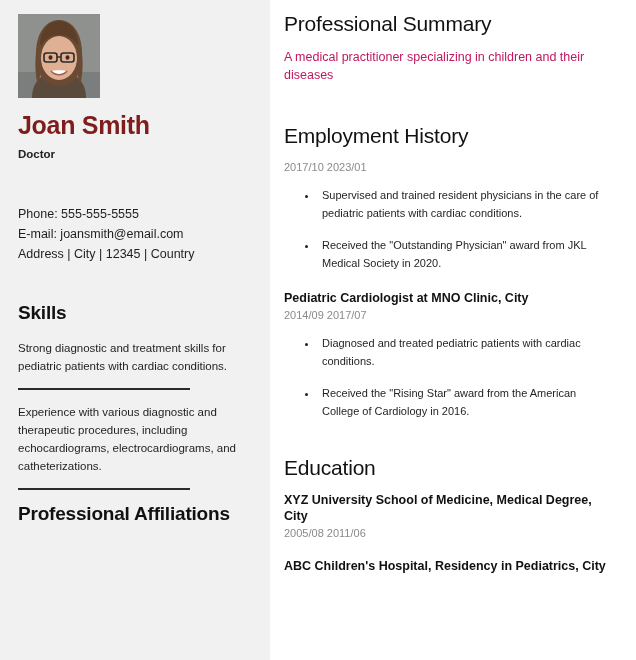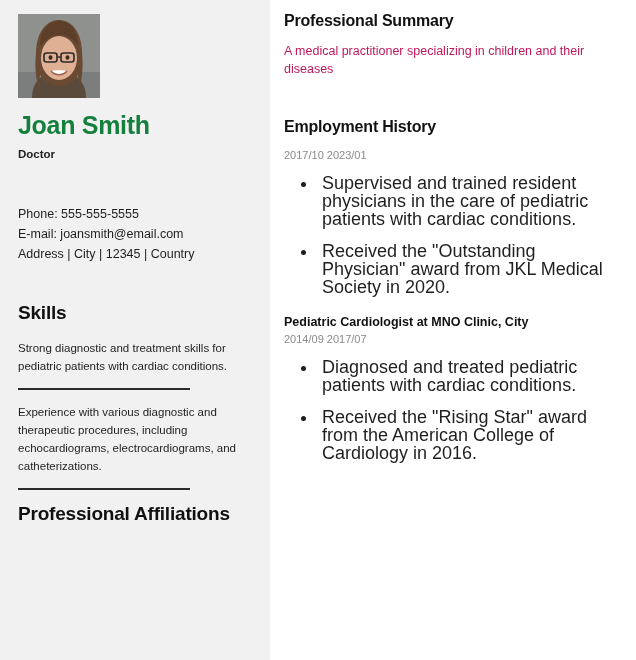--- a/index.html
+++ b/index.html
@@ -40,21 +40,21 @@
     display: block;
   }
   .photo svg { display: block; }
 
   .full-name {
     font-size: 25px;
     font-weight: bold;
     letter-spacing: -0.3px;
     margin: 14px 0 0 0;
     line-height: 1.1;
-    color: #15803d;
+    color: #7f1d1d;
   }
   .job-title {
     font-size: 11.5px;
     font-weight: bold;
     margin: 8px 0 0 0;
     color: #222222;
   }
 
   .contact-block {
     margin-top: 44px;
@@ -92,22 +92,22 @@
 
   
   .right-col {
     flex: 1;
     background: #ffffff;
     box-sizing: border-box;
     padding: 12px 22px 0 14px;
     overflow: hidden;
   }
   .main-heading {
-    font-size: 16px;
-    font-weight: bold;
+    font-size: 21px;
+    font-weight: normal;
     color: #111111;
     margin: 0 0 12px 0;
     letter-spacing: -0.2px;
   }
   .summary-text {
     font-size: 12.5px;
     line-height: 18px;
     color: #be185d;
     margin: 0;
   }
@@ -129,21 +129,21 @@
     color: #8a8a8a;
     margin: 2px 0 0 0;
     line-height: 14px;
   }
   .bullets {
     margin: 12px 0 0 0;
     padding-left: 34px;
     list-style: disc;
   }
   .bullets li {
-    font-size: 18px;
+    font-size: 11px;
     line-height: 18px;
     color: #1f1f1f;
     margin-bottom: 14px;
     padding-left: 4px;
   }
   .bullets li:last-child { margin-bottom: 0; }
 </style>
 </head>
 <body>
 
@@ -215,15 +215,27 @@
       <div class="entry">
         <div class="entry-title">Pediatric Cardiologist at MNO Clinic, City</div>
         <div class="entry-dates">2014/09 2017/07</div>
         <ul class="bullets">
           <li>Diagnosed and treated pediatric patients with cardiac conditions.</li>
           <li>Received the "Rising Star" award from the American College of Cardiology in 2016.</li>
         </ul>
       </div>
     </section>
 
+    <section class="section">
+      <h2 class="main-heading">Education</h2>
+
+      <div class="entry">
+        <div class="entry-title">XYZ University School of Medicine, Medical Degree, City</div>
+        <div class="entry-dates">2005/08 2011/06</div>
+      </div>
+
+      <div class="entry">
+        <div class="entry-title">ABC Children's Hospital, Residency in Pediatrics, City</div>
+      </div>
+    </section>
 
   </main>
 </div>
 
 </body></html>

